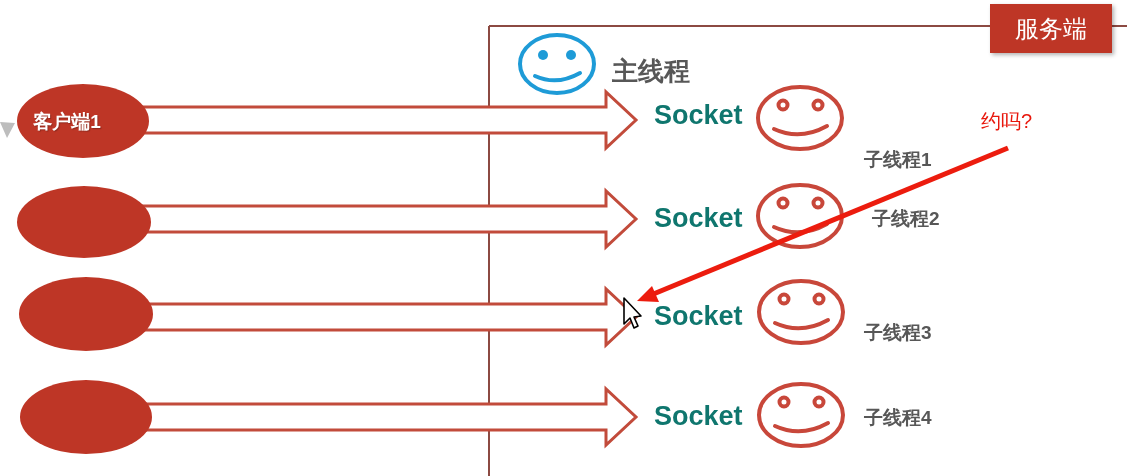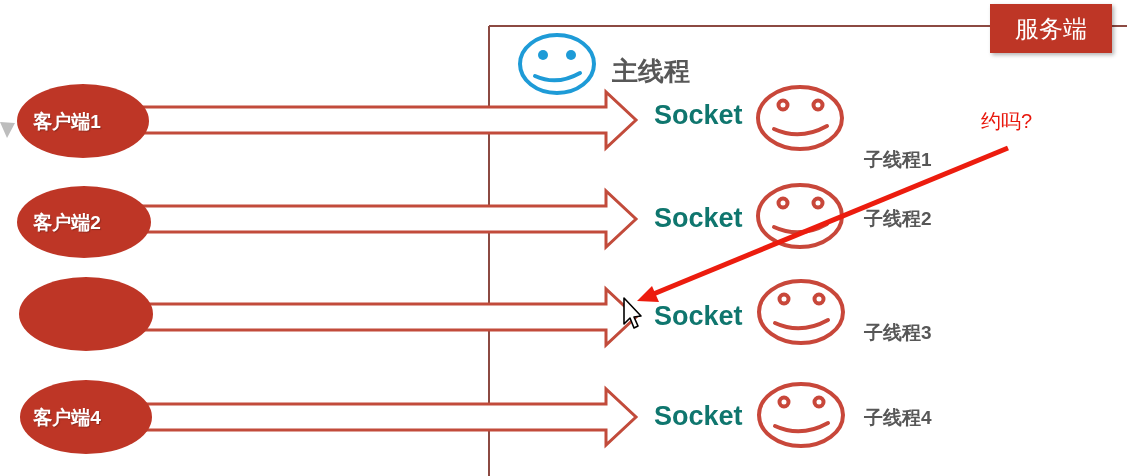--- a/index.html
+++ b/index.html
@@ -10,21 +10,21 @@
   #shape-layer{position:absolute;left:0;top:0;width:1127px;height:476px;z-index:1;}
   .txt{position:absolute;z-index:2;white-space:nowrap;}
   .client-label{
     width:134px;text-align:center;color:#ffffff;font-size:19px;font-weight:700;
     text-shadow:1px 1px 1px rgba(0,0,0,0.25);left:0;
   }
   .socket-label{color:#0f766e;font-size:27px;font-weight:700;left:654px;letter-spacing:0px;}
   .thread-label{color:#575757;font-size:19px;font-weight:700;left:864px;}
   .r1c{top:109px;} .r2c{top:210px;} .r3c{top:302px;} .r4c{top:405px;}
   .r1s{top:100px;} .r2s{top:203px;} .r3s{top:301px;} .r4s{top:401px;}
-  .r1t{top:107px;margin-top:40px;} .r2t{top:206px;} .r3t{top:320px;} .r4t{top:405px;}
+  .r1t{top:107px;margin-top:40px;} .r2t{top:206px;margin-left:8px;} .r3t{top:320px;} .r4t{top:405px;}
   #main-thread-label{left:612px;top:54px;color:#575757;font-size:26px;font-weight:700;}
   #server-box{
     position:absolute;left:990px;top:4px;width:122px;height:49px;z-index:2;
     background:#be3626;color:#ffffff;font-size:24px;font-weight:400;
     display:flex;align-items:center;justify-content:center;
     box-shadow:2px 2px 4px rgba(0,0,0,0.30);
   }
   #annotation-label{left:981px;top:108px;color:#e8170c;font-size:20px;font-weight:400;}
   #watermark{left:924px;top:443px;color:#c6c6c6;font-size:19px;font-weight:400;}
 </style>
@@ -97,25 +97,23 @@
   </div>
 
   <div class="txt" id="main-thread-label">主线程</div>
 
   <div class="txt" id="annotation-label">约吗?</div>
 
   <div class="txt client-label r1c">客户端1</div>
   <div class="txt socket-label r1s">Socket</div>
   <div class="txt thread-label r1t">子线程1</div>
 
-  <div class="txt client-label r2c">客户端2</div>
   <div class="txt socket-label r2s">Socket</div>
   <div class="txt thread-label r2t">子线程2</div>
 
   <div class="txt socket-label r3s">Socket</div>
   <div class="txt thread-label r3t">子线程3</div>
 
-  <div class="txt client-label r4c">客户端4</div>
   <div class="txt socket-label r4s">Socket</div>
   <div class="txt thread-label r4t">子线程4</div>
 
 
 </div>
 
 </body></html>

